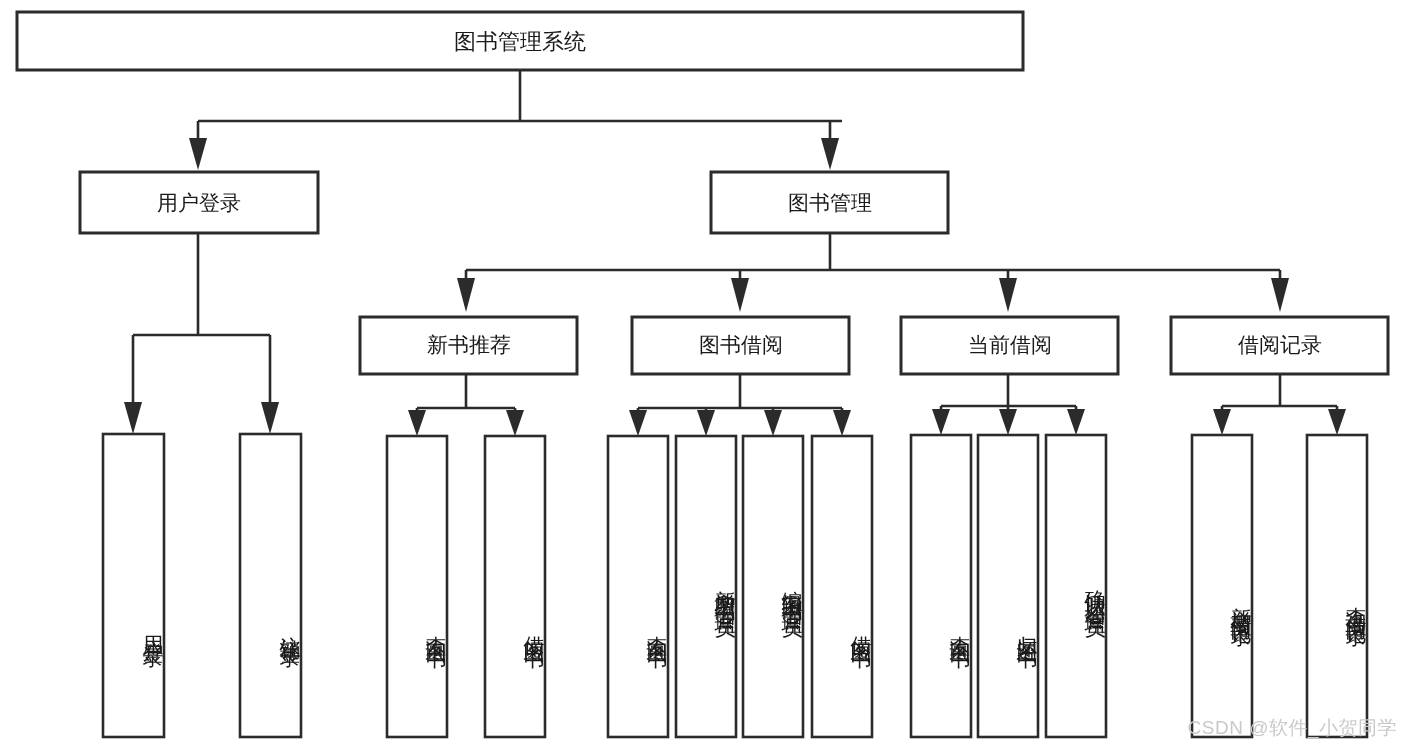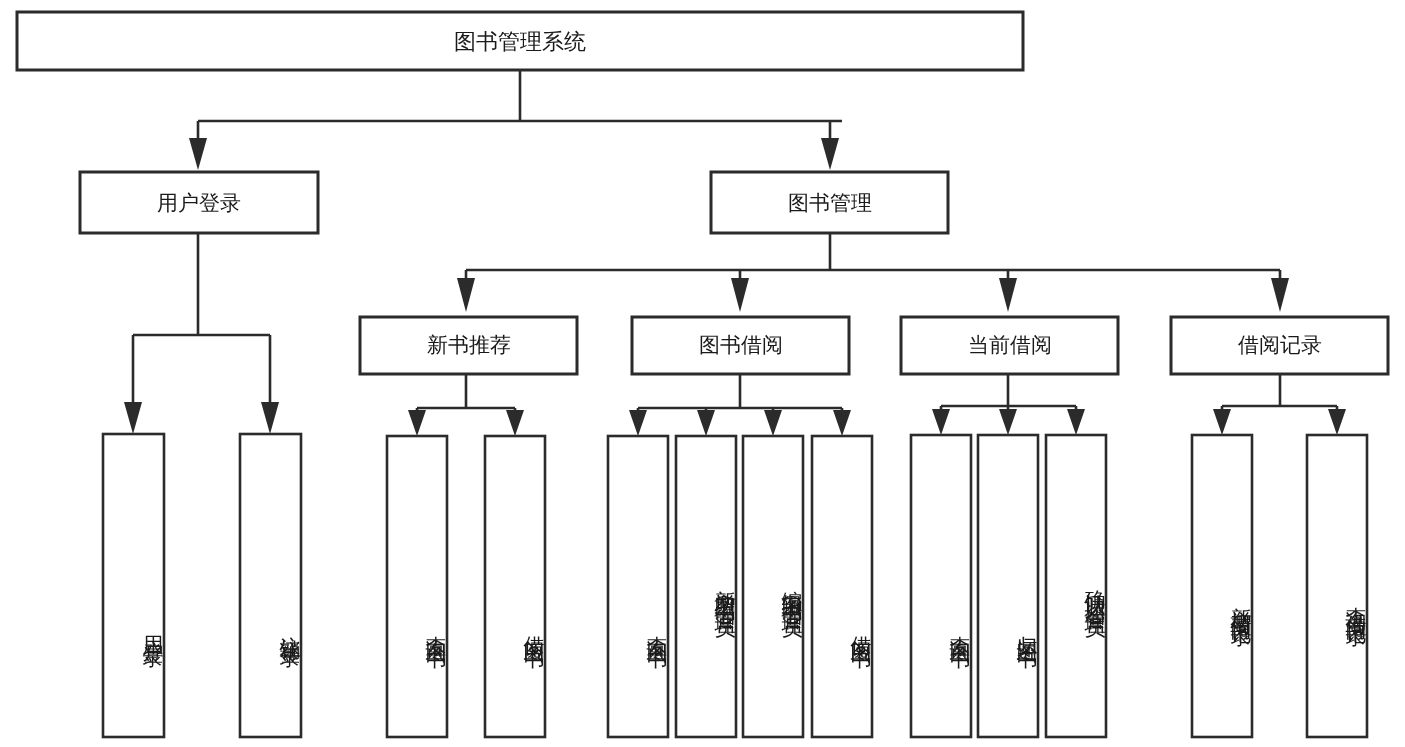--- a/index.html
+++ b/index.html
@@ -237,13 +237,14 @@
   <div class="vlabel" style="left:743px; top:444px; width:60px; height:293px;">编辑图书（管理员）</div>
   <div class="vlabel" style="left:812px; top:516px; width:60px; height:221px;">借阅图书</div>
 
   <div class="vlabel" style="left:911px; top:516px; width:60px; height:221px;">查询图书</div>
   <div class="vlabel" style="left:978px; top:516px; width:60px; height:221px;">归还图书</div>
   <div class="vlabel" style="left:1046px; top:444px; width:60px; height:293px;">确认归还（管理员）</div>
 
   <div class="vlabel" style="left:1192px; top:466px; width:60px; height:271px;">新增借阅记录</div>
   <div class="vlabel" style="left:1307px; top:466px; width:60px; height:271px;">查询借阅记录</div>
 
+  <div class="watermark">CSDN @软件_小贺同学</div>
 </div>
 
 </body></html>

